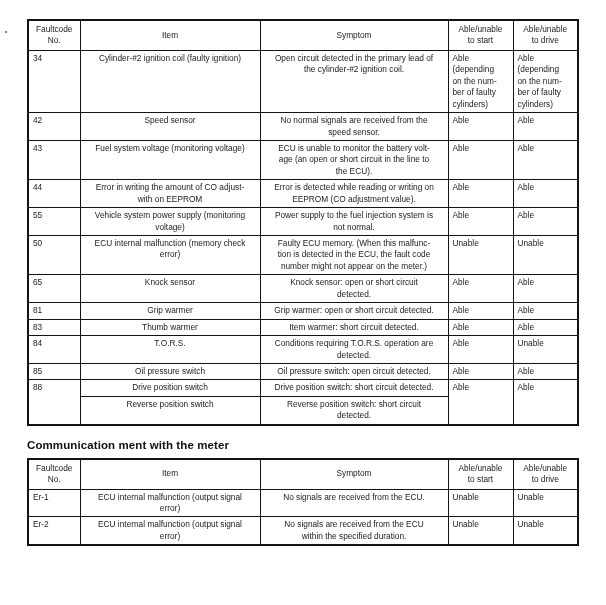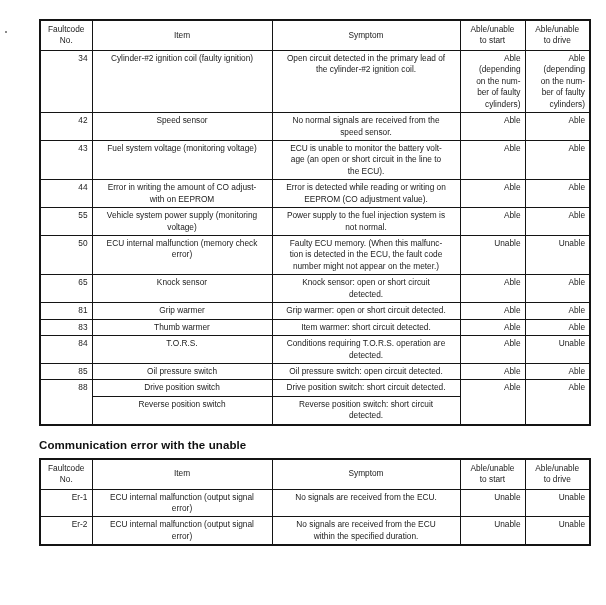--- a/index.html
+++ b/index.html
@@ -5,21 +5,21 @@
   html, body { margin: 0; padding: 0; background: #ffffff; }
   .page {
     position: relative;
     width: 606px;
     height: 605px;
     background: #ffffff;
     font-family: "Liberation Sans", sans-serif;
     color: #1b1b1b;
     overflow: hidden;
   }
-  .page-inner { padding: 19px 0 0 39px; }
+  .page-inner { padding: 19px 0 0 27px; }
 
   .artifact-dot {
     position: absolute;
     left: 5px; top: 31px;
     width: 2px; height: 2px;
     background: #8a8a8a;
   }
 
   table.data-table {
     border-collapse: collapse;
@@ -38,21 +38,21 @@
     white-space: pre-line;
     font-weight: normal;
     overflow: hidden;
   }
   table.data-table th {
     text-align: center;
     vertical-align: middle;
     padding: 3px 2px;
   }
   td.num-cell, td.able-cell {
-    text-align: right;
+    text-align: left;
     vertical-align: middle;
   }
   td.item-cell, td.symptom-cell { text-align: center; }
 
   .section-title {
     font-size: 11.5px;
     font-weight: bold;
     color: #111111;
     margin: 13px 0 7px 0;
     letter-spacing: 0.1px;
@@ -192,21 +192,21 @@
           <td class="able-cell" rowspan="2">Able</td>
         </tr>
         <tr>
           <td class="item-cell">Reverse position switch</td>
           <td class="symptom-cell">Reverse position switch: short circuit
 detected.</td>
         </tr>
       </tbody>
     </table>
 
-    <div class="section-title">Communication error with the unable</div>
+    <div class="section-title">Communication ment with the meter</div>
 
     <table class="data-table">
       <colgroup>
         <col style="width:52px">
           <col style="width:180px">
           <col style="width:188px">
           <col style="width:65px">
           <col style="width:65px">
       </colgroup>
       <thead>

